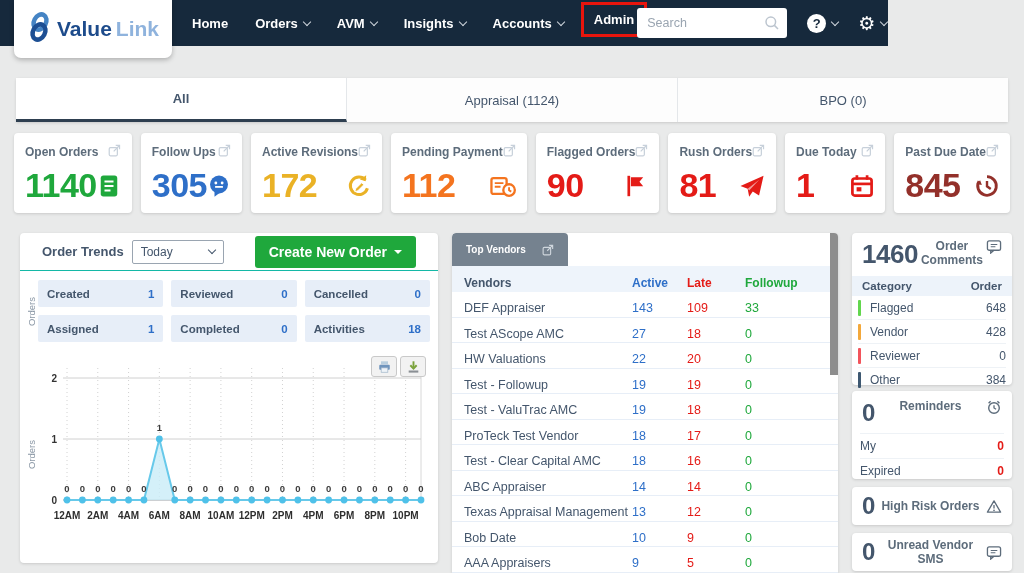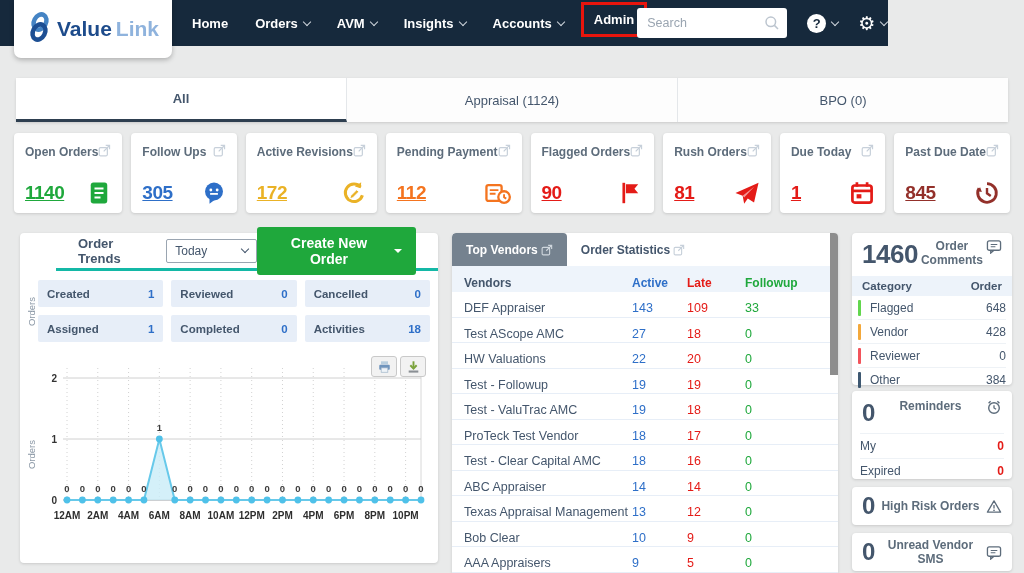--- a/index.html
+++ b/index.html
@@ -39,31 +39,31 @@
   .tab:last-child { border-right:none; }
   .tab.active { background:#fff; border-bottom:3px solid #2e3f50; font-weight:bold; }
 
   
   .stats { position:absolute; top:133px; left:14px; width:996px; height:80px; display:flex; gap:9px; }
   .stat-card { flex:1; background:#fff; border-radius:4px; box-shadow:0 1px 3px rgba(0,0,0,.14);
                padding:10px 11px 8px 11px; display:flex; flex-direction:column; justify-content:space-between; cursor:pointer; }
   .stat-top { display:flex; justify-content:space-between; align-items:center; }
   .stat-title { font-size:12px; font-weight:bold; color:#5d6c7b; white-space:nowrap; }
   .stat-bottom { display:flex; justify-content:space-between; align-items:center; }
-  .stat-value { font-size:19px; font-weight:bold; letter-spacing:-.5px;text-decoration:underline; }
+  .stat-value { font-size:34px; font-weight:bold; letter-spacing:-.5px; }
   .stat-icon { display:flex; align-items:center; }
 
   
   .main { position:absolute; top:233px; left:20px; display:flex; gap:14px; }
   .panel { background:#fff; border-radius:4px; box-shadow:0 1px 3px rgba(0,0,0,.14); }
 
   
   .trends { width:418px; height:330px; position:relative; }
   .trends-header { height:38px; display:flex; align-items:center; padding:0 22px;
-                   border-bottom:3px solid #14b8a6;margin-left:36px; }
+                   border-bottom:1px solid #14b8a6; }
   .trends-title { font-size:13px; font-weight:bold; color:#44566c; margin-right:8px; }
   .period-select { width:92px; height:24px; border:1px solid #9aa5b1; border-radius:2px;
                    display:flex; align-items:center; justify-content:space-between; padding:0 8px;
                    font-size:12px; color:#44566c; cursor:pointer; }
   .period-select .chev { border-color:#44566c; }
   .create-btn { margin-left:auto; background:#1fa83c; color:#fff; font-size:14px; font-weight:bold;
                 border:none; border-radius:3px; padding:8px 14px; display:flex; align-items:center; gap:7px; cursor:pointer;
                 font-family:"Liberation Sans", sans-serif; }
   .caret-down { width:0; height:0; border-left:4px solid transparent; border-right:4px solid transparent;
                 border-top:4px solid #fff; }
@@ -77,21 +77,21 @@
   .pill-value { font-size:11.5px; font-weight:bold; color:#2e6fc8; }
   .chart-zone { display:flex; padding:2px 6px 0 4px; position:relative; }
   .chart-svg-wrap { flex:1; }
   .chart-btns { position:absolute; top:8px; right:12px; display:flex; gap:3px; }
   .chart-btn { width:26px; height:21px; background:#f2f2f2; border:1px solid #c9c9c9; border-radius:3px;
                display:flex; align-items:center; justify-content:center; cursor:pointer; }
 
   
   .vendors { width:386px; height:346px; position:relative; overflow:hidden; }
   .vtabs { display:flex; height:33px; }
-  .vtab { display:flex; align-items:center; gap:3px; padding:0 14px; font-size:12px; font-weight:bold;
+  .vtab { display:flex; align-items:center; gap:16px; padding:0 14px; font-size:10px; font-weight:bold;
           color:#44566c; cursor:pointer; }
   .vtab.active { background:#75828f; color:#fff; border-radius:4px 4px 0 0; }
   .vtable-header, .vrow { display:flex; align-items:center; padding:8px 4px 0 12px; }
   .vtable-header { height:26px; background:#eef4fb; font-size:12px; font-weight:bold; }
   .vrow { height:25.5px; border-bottom:1px solid #e7eef7; font-size:12.5px; cursor:pointer; }
   .vc-name { flex:0 0 168px; color:#44566c; white-space:nowrap; }
   .vc-active { flex:0 0 55px; color:#2e6fc8; }
   .vc-late { flex:0 0 58px; color:#e41b17; }
   .vc-follow { flex:1; color:#1fa83c; }
   .vtable-header .vc-name { color:#44566c; }
@@ -520,27 +520,20 @@
 
   <div class="panel vendors">
     <div class="vtabs">
       <div class="vtab active">
         <span>Top Vendors</span>
         <svg width="12" height="12" viewBox="0 0 16 16">
             <rect x="1.5" y="4.5" width="10" height="10" rx="1.5" fill="none" stroke="#cfd6dd" stroke-width="1.5"></rect>
             <path d="M7 9l6.5-6.5M9.5 1.8h4.7v4.7" fill="none" stroke="#cfd6dd" stroke-width="1.5"></path>
           </svg>
       </div>
-      <div class="vtab">
-        <span>Order Statistics</span>
-        <svg width="12" height="12" viewBox="0 0 16 16">
-            <rect x="1.5" y="4.5" width="10" height="10" rx="1.5" fill="none" stroke="#c7d0da" stroke-width="1.5"></rect>
-            <path d="M7 9l6.5-6.5M9.5 1.8h4.7v4.7" fill="none" stroke="#c7d0da" stroke-width="1.5"></path>
-          </svg>
-      </div>
     </div>
     <div class="vtable-header">
       <span class="vc-name">Vendors</span>
       <span class="vc-active">Active</span>
       <span class="vc-late">Late</span>
       <span class="vc-follow">Followup</span>
     </div>
     <div>
 
         <div class="vrow">
@@ -600,21 +593,21 @@
         </div>
 
         <div class="vrow">
           <span class="vc-name">Texas Appraisal Management</span>
           <span class="vc-active">13</span>
           <span class="vc-late">12</span>
           <span class="vc-follow">0</span>
         </div>
 
         <div class="vrow">
-          <span class="vc-name">Bob Clear</span>
+          <span class="vc-name">Bob Date</span>
           <span class="vc-active">10</span>
           <span class="vc-late">9</span>
           <span class="vc-follow">0</span>
         </div>
 
         <div class="vrow">
           <span class="vc-name">AAA Appraisers</span>
           <span class="vc-active">9</span>
           <span class="vc-late">5</span>
           <span class="vc-follow">0</span>

